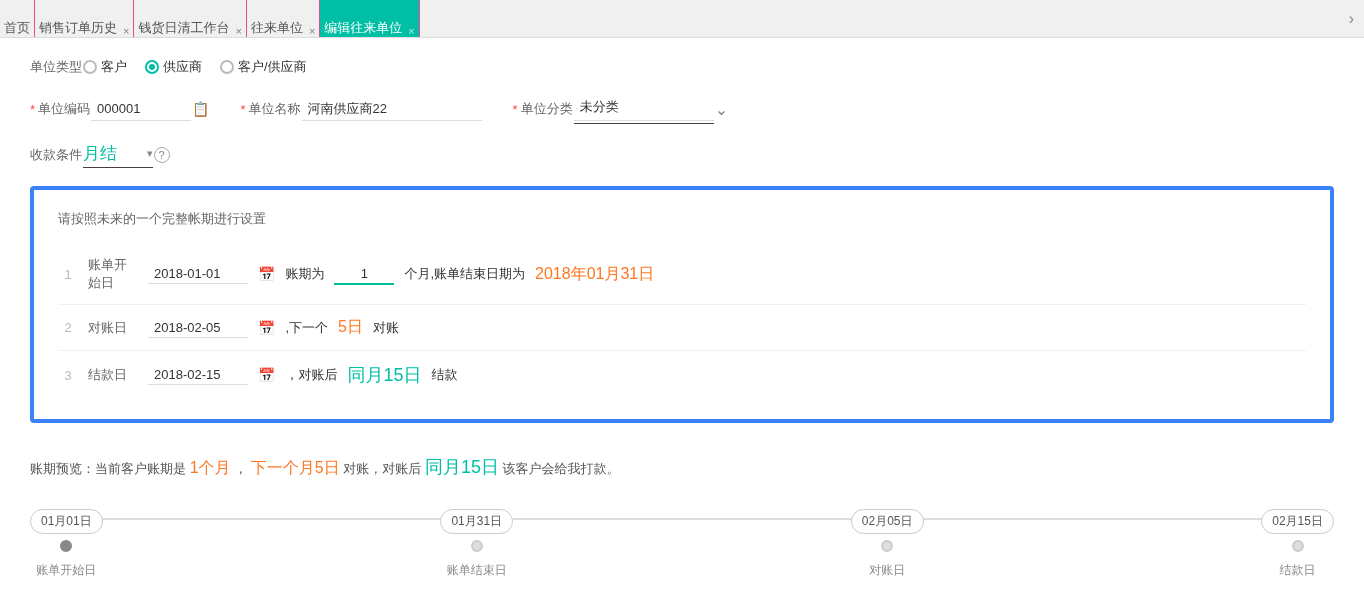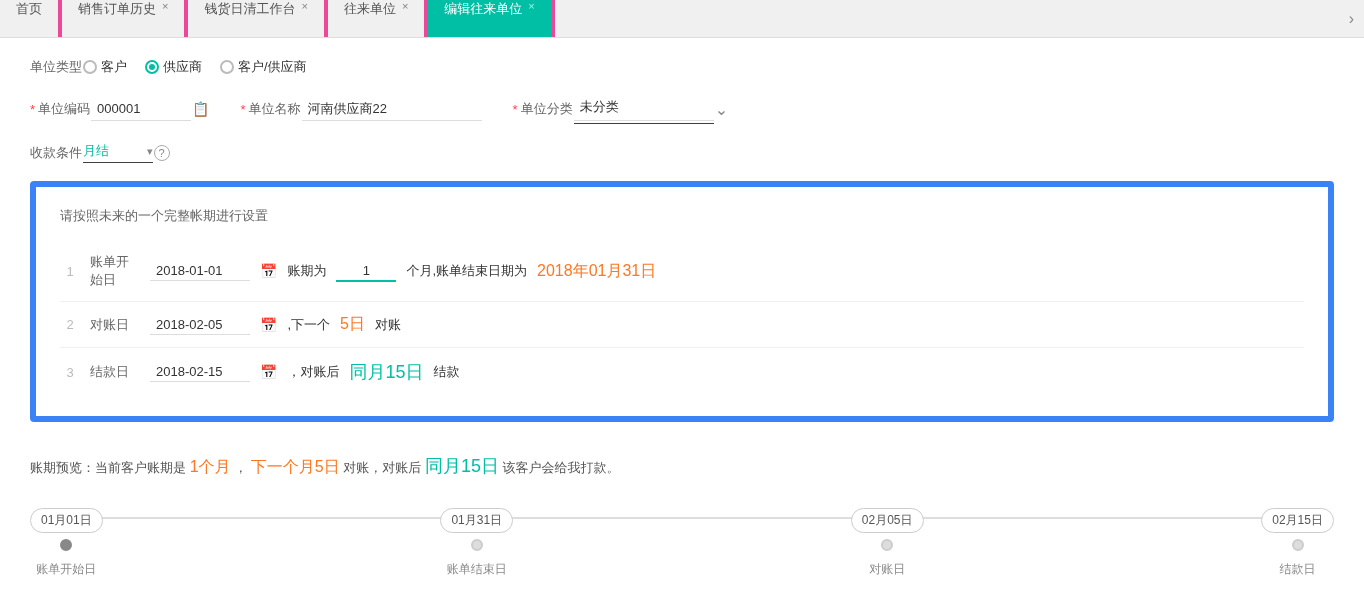--- a/index.html
+++ b/index.html
@@ -9,27 +9,27 @@
     .tab-bar {
       display: flex;
       align-items: center;
       background: #f0f0f0;
       border-bottom: 1px solid #ddd;
       height: 38px;
       padding: 0;
     }
     .tab {
       display: flex;
-      align-items: flex-start;
-      padding: 0 16px;
+      align-items: flex-end;
+      padding: 0 4px;
       height: 100%;
       cursor: pointer;
       font-size: 13px;
       color: #555;
-      border-right: 4px solid #ec4899;
+      border-right: 1px solid #ec4899;
       white-space: nowrap;
       gap: 6px;
     }
     .tab.active {
       background: #00bfa5;
       color: #fff;
     }
     .tab .close-btn {
       font-size: 11px;
       color: inherit;
@@ -115,21 +115,21 @@
     }
     .select-wrapper {
       display: flex;
       align-items: center;
       border-bottom: 1px solid #404040;
       gap: 4px;
       padding-bottom: 2px;
     }
     .select-value {
       color: #00bfa5;
-      font-size: 13px;
+      font-size: 17px;
       min-width: 60px;
     }
     .select-arrow {
       color: #888;
       font-size: 11px;
     }
     .dropdown-icon {
       color: #888;
       font-size: 16px;
       cursor: pointer;
@@ -142,21 +142,21 @@
       display: inline-flex;
       align-items: center;
       justify-content: center;
       font-size: 11px;
       color: #888;
       cursor: pointer;
     }
 
     
     .setting-box {
-      border: 6px solid #3b82f6;
+      border: 4px solid #3b82f6;
       border-radius: 4px;
       padding: 20px 24px;
       margin-bottom: 16px;
     }
     .setting-title {
       font-size: 13px;
       color: #666;
       margin-bottom: 16px;
     }
     .setting-row {

